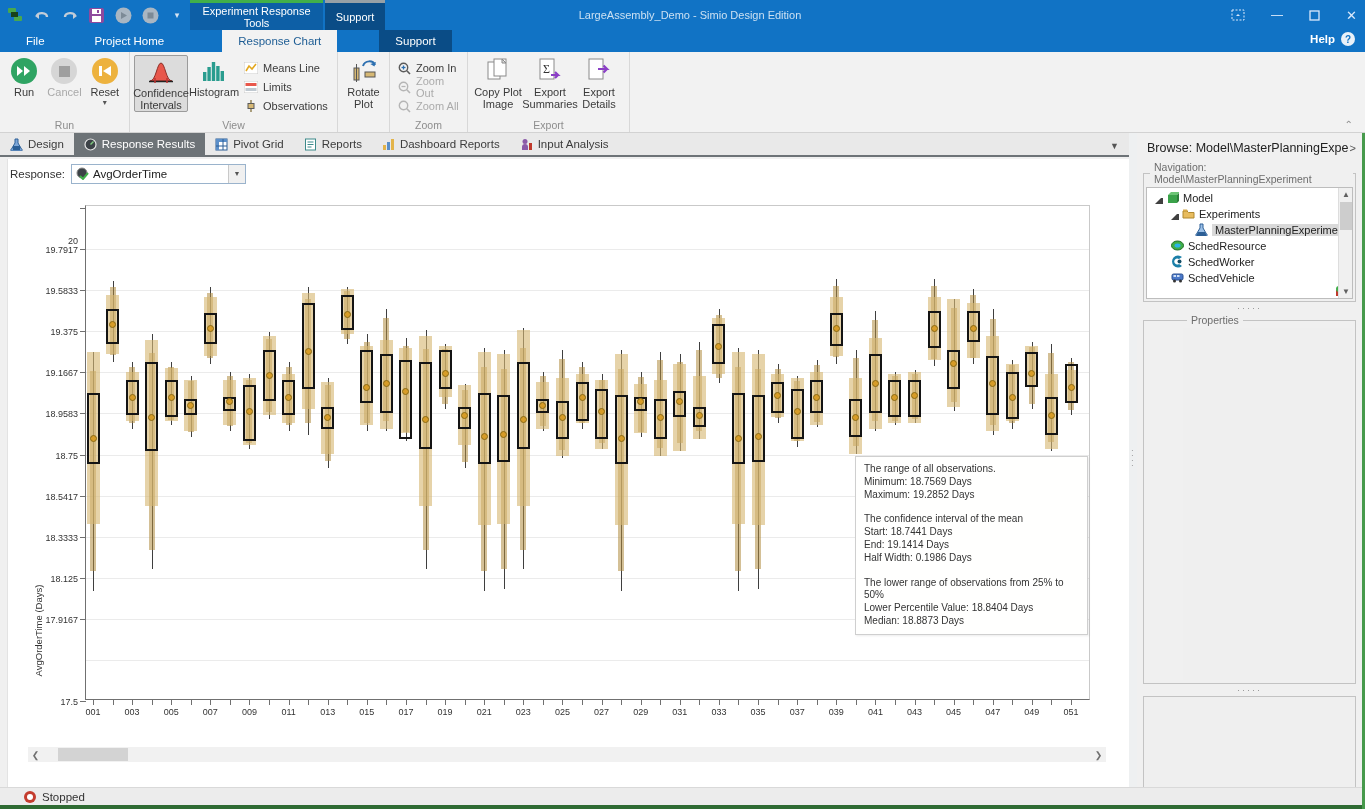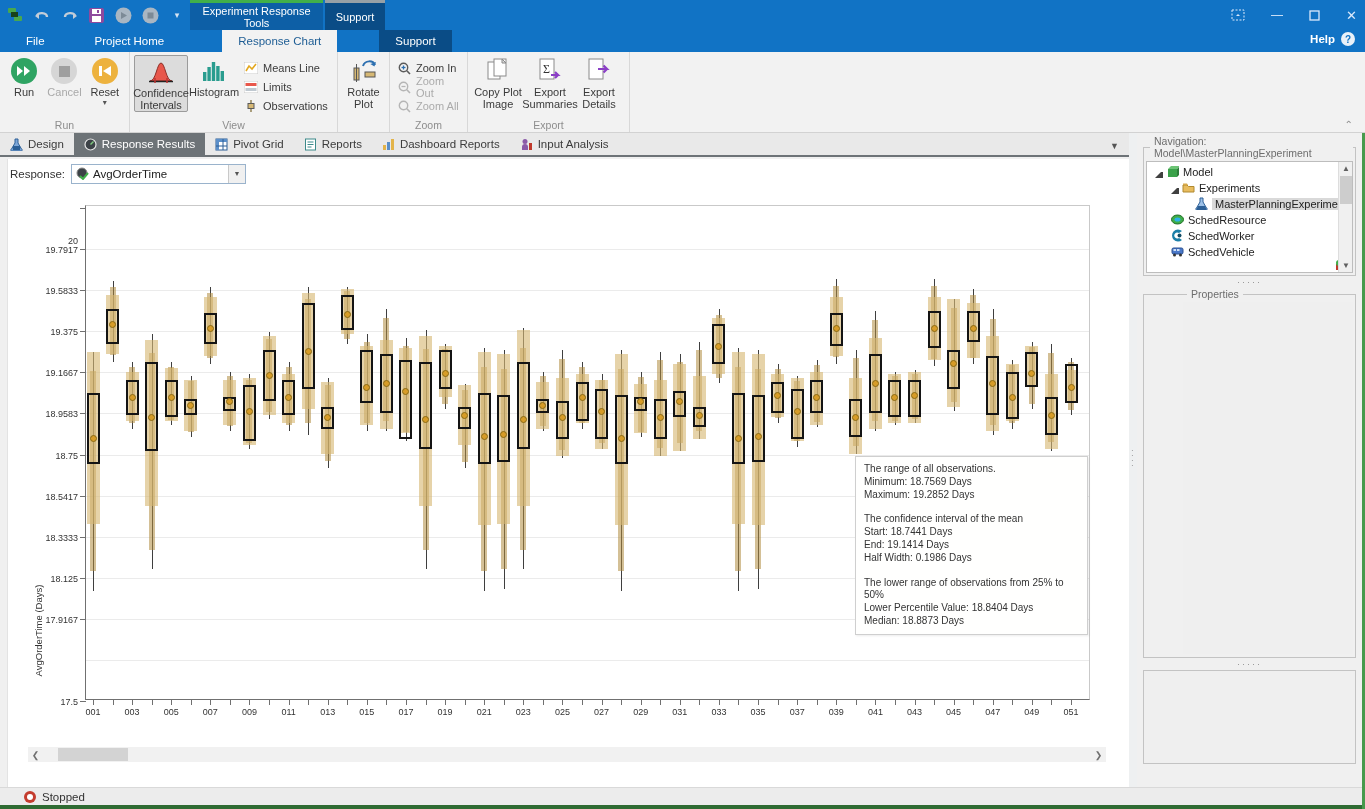--- a/index.html
+++ b/index.html
@@ -179,20 +179,21 @@
       <span class="qbtn">
         <svg width="17" height="17">
             <circle cx="8.5" cy="8.5" r="8" fill="#a9b6c2"></circle>
             <rect x="5.5" y="5.5" width="6" height="6" fill="#7c8a96"></rect>
           </svg>
       </span>
       <span class="qbtn" style="color:#d7e4f2;font-size:9px;">▾</span>
     </div>
     <div class="ctx-hdr ctx-tools">Experiment Response Tools</div>
     <div class="ctx-hdr ctx-support">Support</div>
+    <div class="win-title">LargeAssembly_Demo - Simio Design Edition</div>
     <div class="winbtns">
       <span>
         <svg width="14" height="12">
             <rect x="1" y="1" width="12" height="10" fill="none" stroke="#dceafc" stroke-dasharray="2 1.5"></rect>
             <path d="M5 7 l2 -2 2 2 z" fill="#dceafc"></path>
           </svg>
       </span>
       <span>—</span>
       <span>
         <svg width="11" height="11">
@@ -865,20 +866,24 @@
     <span class="hs-thumb"></span>
     <span class="hs-btn" style="right:0;">❯</span>
   </div>
 
 
   <div class="vsplit">
       <div class="dots">·<br>·<br>·<br>·</div>
     </div>
 
   <div class="rpanel">
+    <div class="rp-header">
+      <span>Browse: Model\MasterPlanningExpe</span>
+      <span class="arrow">&gt;</span>
+    </div>
     <fieldset>
       <legend>Navigation: Model\MasterPlanningExperiment</legend>
       <div class="tree">
         <div class="trow" style="padding-left:8px;">
           <span class="texp"></span>
           <span class="ticon">
             <svg width="13" height="13">
                 <rect x="2" y="4" width="9" height="8" fill="#3aa24a"></rect>
                 <path d="M2 4 l3 -3 h9 l-3 3 z" fill="#6cc475"></path>
                 <path d="M11 4 l3 -3 v8 l-3 3 z" fill="#2d7d3a"></path>

